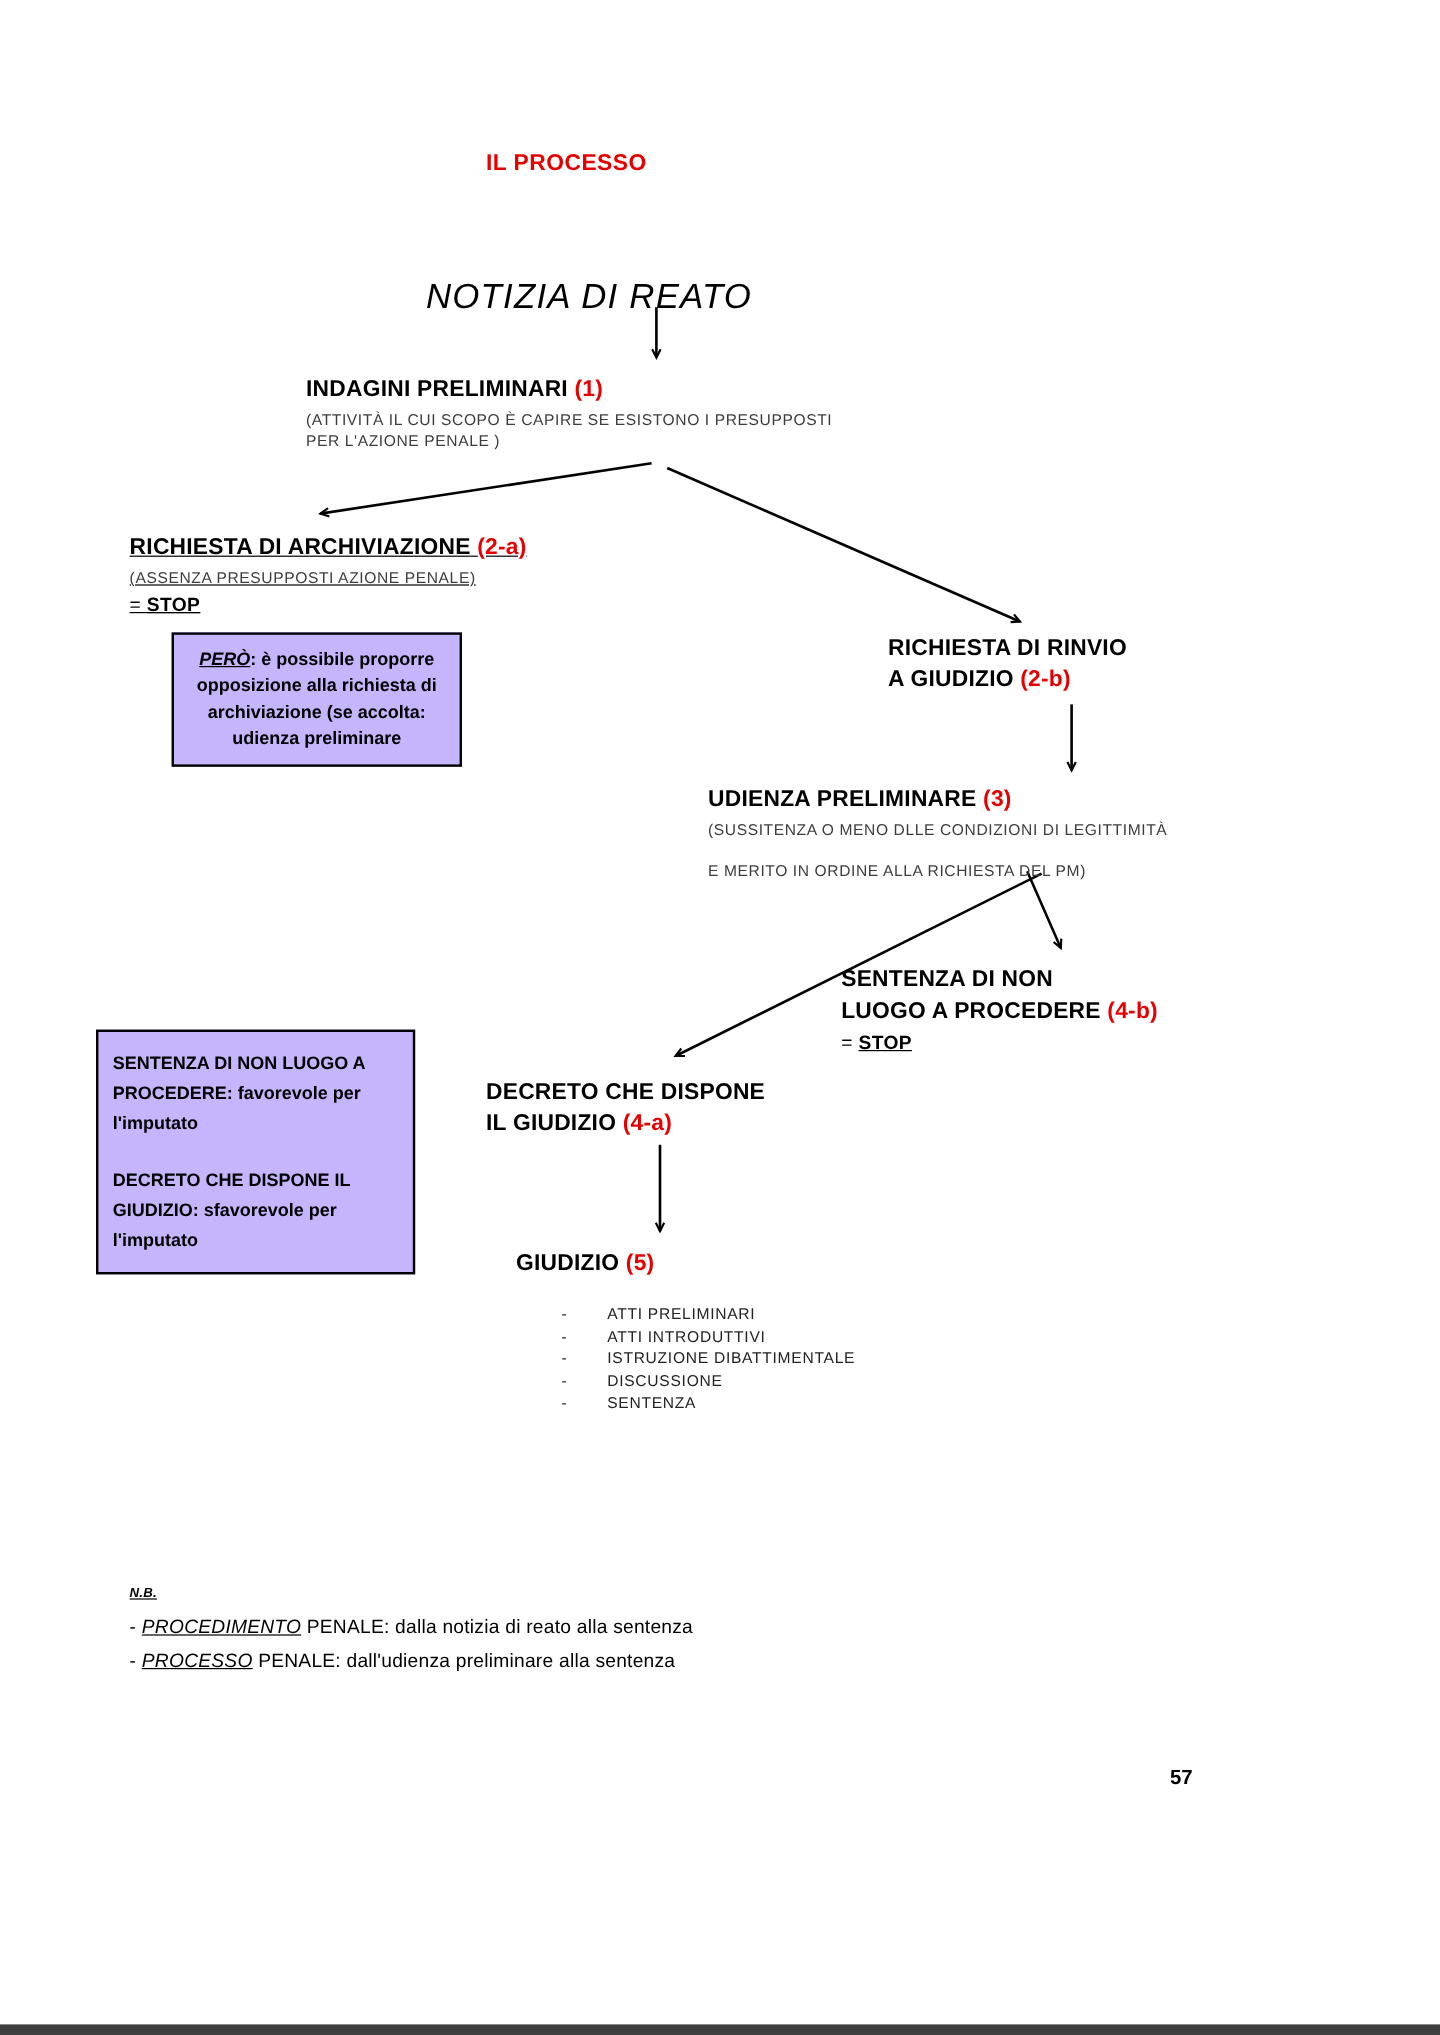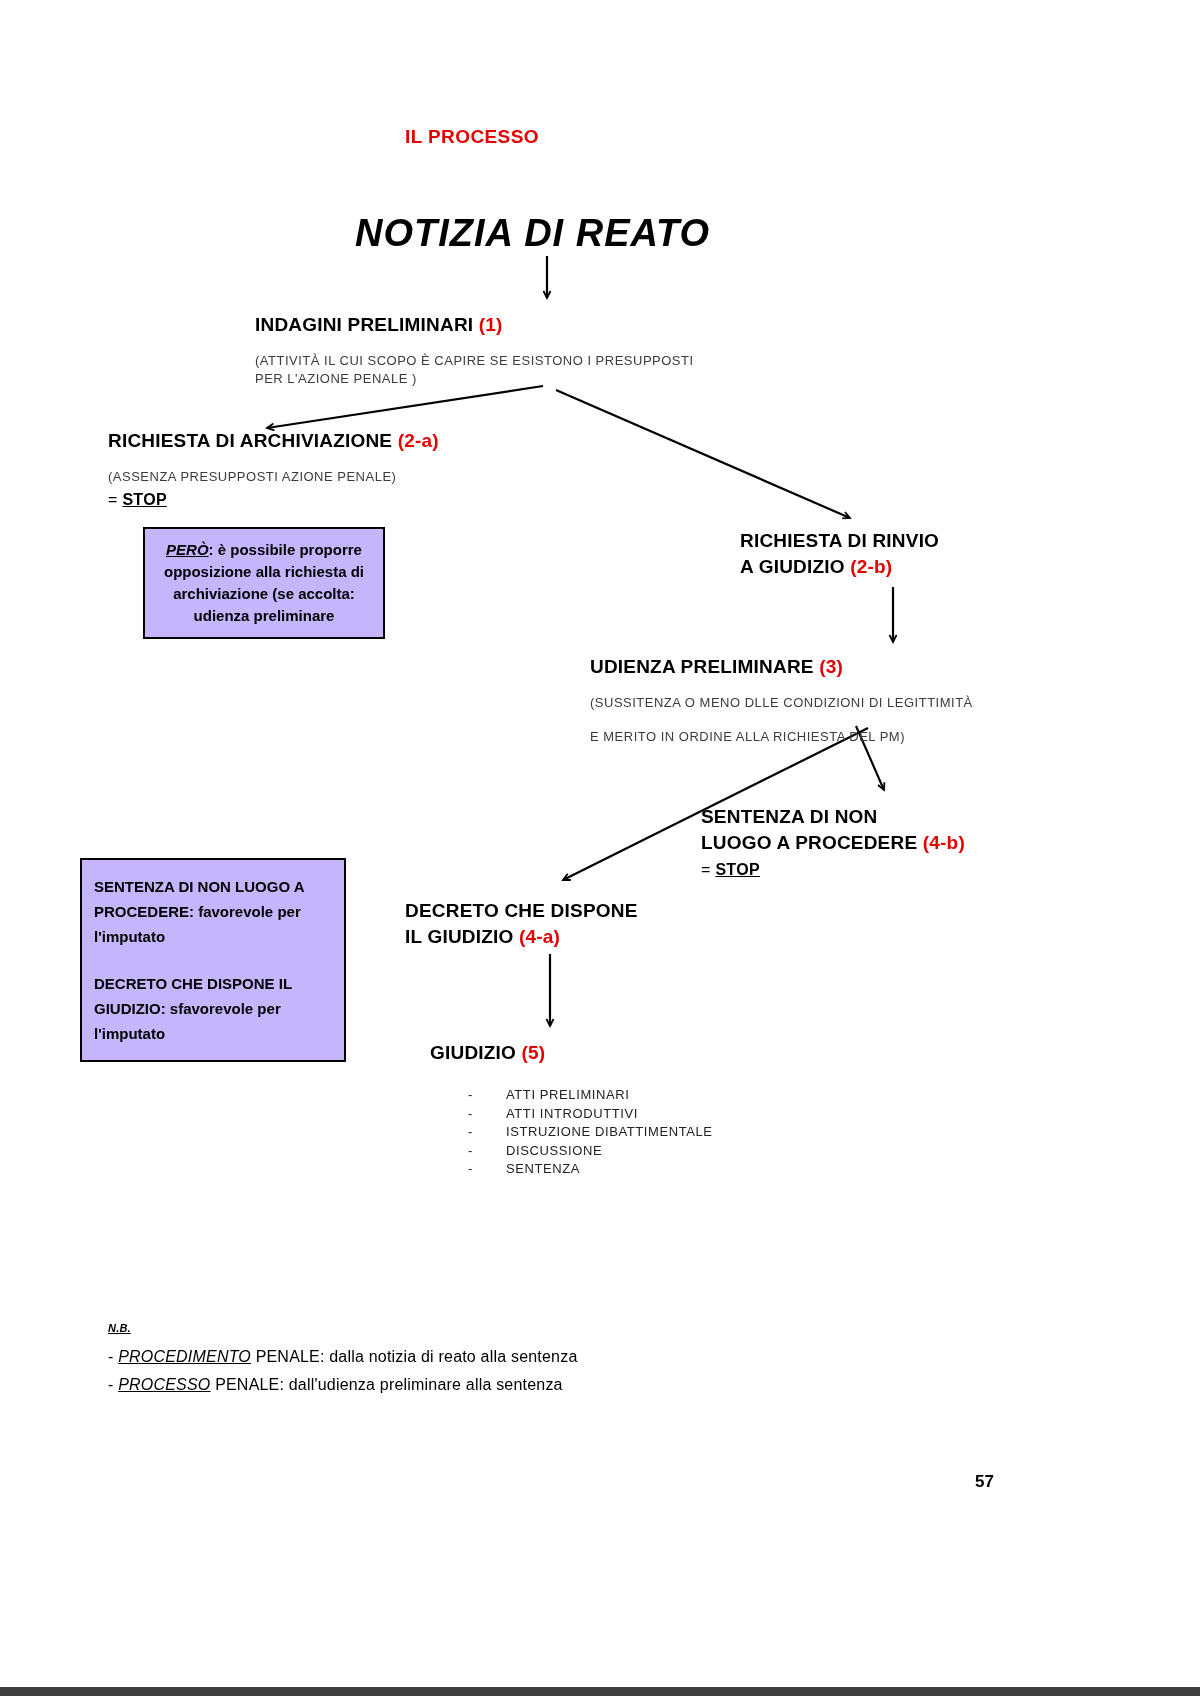--- a/index.html
+++ b/index.html
@@ -6,24 +6,24 @@
   .page {
     position:relative; width:1200px; height:1696px; background:#ffffff;
     font-family:"Liberation Sans", sans-serif; color:#000; overflow:hidden;
   }
   .abs { position:absolute; }
   .center { text-align:left; }
   .red { color:#e60000; }
 
   .doc-title { font-size:19px; font-weight:bold; letter-spacing:0.4px; }
 
-  .notizia { font-size:38px; font-weight:700; font-style:italic; letter-spacing:1px; }
+  .notizia { font-size:29px; font-weight:400; font-style:italic; letter-spacing:1px;margin-top:20px; }
 
   .node-title { font-size:19px; font-weight:bold; letter-spacing:0.2px; line-height:26px; }
-  .node-desc  { font-size:13px; color:#3c3c3c; letter-spacing:0.5px; line-height:18px; margin-top:14px; }
+  .node-desc  { font-size:13px; color:#3c3c3c; letter-spacing:0.5px; line-height:18px; margin-top:3px; }
 
   .stop-line { font-size:16px; margin-top:5px; letter-spacing:0.3px; }
   .stop { font-weight:bold; text-decoration:underline; }
 
   .outlined-box {
     border:2px solid #000; background:#c4b5fd;
     font-size:15px; font-weight:bold; line-height:22px;
   }
   .pero-box { padding:10px 6px; text-align:center; }
   .pero-head { font-style:italic; text-decoration:underline; }
@@ -71,21 +71,21 @@
 
   <div class="abs center" style="left:255px; top:312px; width:600px;">
     <div class="node-title">
       <span>INDAGINI PRELIMINARI</span>
       <span class="red">(1)</span>
     </div>
     <div class="node-desc">(ATTIVITÀ IL CUI SCOPO È CAPIRE SE ESISTONO I PRESUPPOSTI</div>
     <div class="node-desc" style="margin-top:0;">PER L'AZIONE PENALE )</div>
   </div>
 
-  <div class="abs" style="left:108px; top:428px; width:430px;">
+  <div class="abs" style="left:108px; top:444px; width:430px;text-decoration:underline;">
     <div class="node-title">
       <span>RICHIESTA DI ARCHIVIAZIONE</span>
       <span class="red">(2-a)</span>
     </div>
     <div class="node-desc">(ASSENZA PRESUPPOSTI AZIONE PENALE)</div>
     <div class="stop-line">
       <span>= </span><span class="stop">STOP</span>
     </div>
   </div>
 

